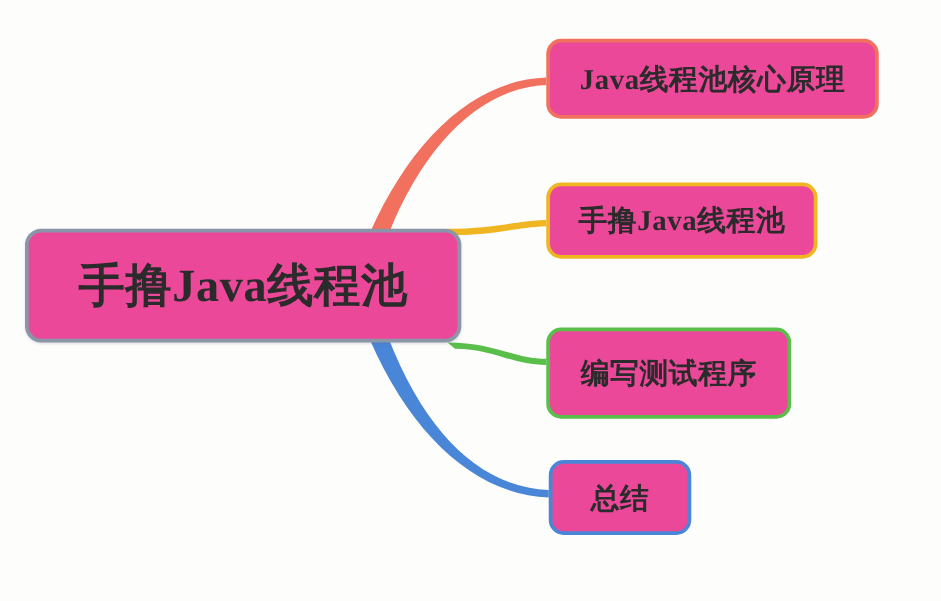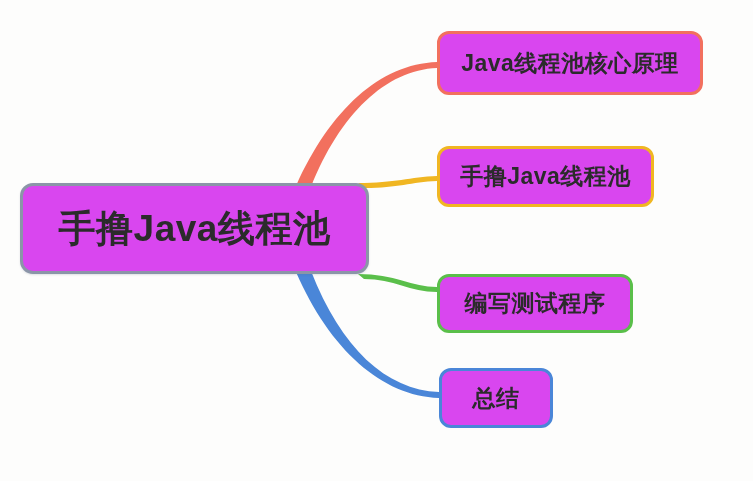--- a/index.html
+++ b/index.html
@@ -19,28 +19,29 @@
     position: absolute;
     left: 0;
     top: 0;
     width: 753px;
     height: 481px;
     pointer-events: none;
   }
   .node {
     position: absolute;
     box-sizing: border-box;
-    background: #d946ef;
+    background: #ec4899;
     display: flex;
     align-items: center;
     justify-content: center;
     color: #2b2b2b;
     font-weight: bold;
     white-space: nowrap;
     letter-spacing: 0.5px;
+    font-family: Liberation Serif, serif;
   }
   .node-root {
     left: 20px;
     top: 183px;
     width: 349px;
     height: 91px;
     border: 3px solid #8b95a8;
     border-radius: 13px;
     font-size: 37px;
     box-shadow: 0 1px 2px rgba(90,100,120,0.18);
@@ -60,23 +61,23 @@
   }
   .node-c1 {
     left: 437px;
     top: 146px;
     width: 217px;
     height: 61px;
     border-color: #f0b622;
   }
   .node-c2 {
     left: 437px;
-    top: 274px;
+    top: 262px;
     width: 196px;
-    height: 59px;
+    height: 73px;
     border-color: #5abf4a;
   }
   .node-c3 {
     left: 439px;
     top: 368px;
     width: 114px;
     height: 60px;
     border-color: #4a86d8;
   }
 </style>

